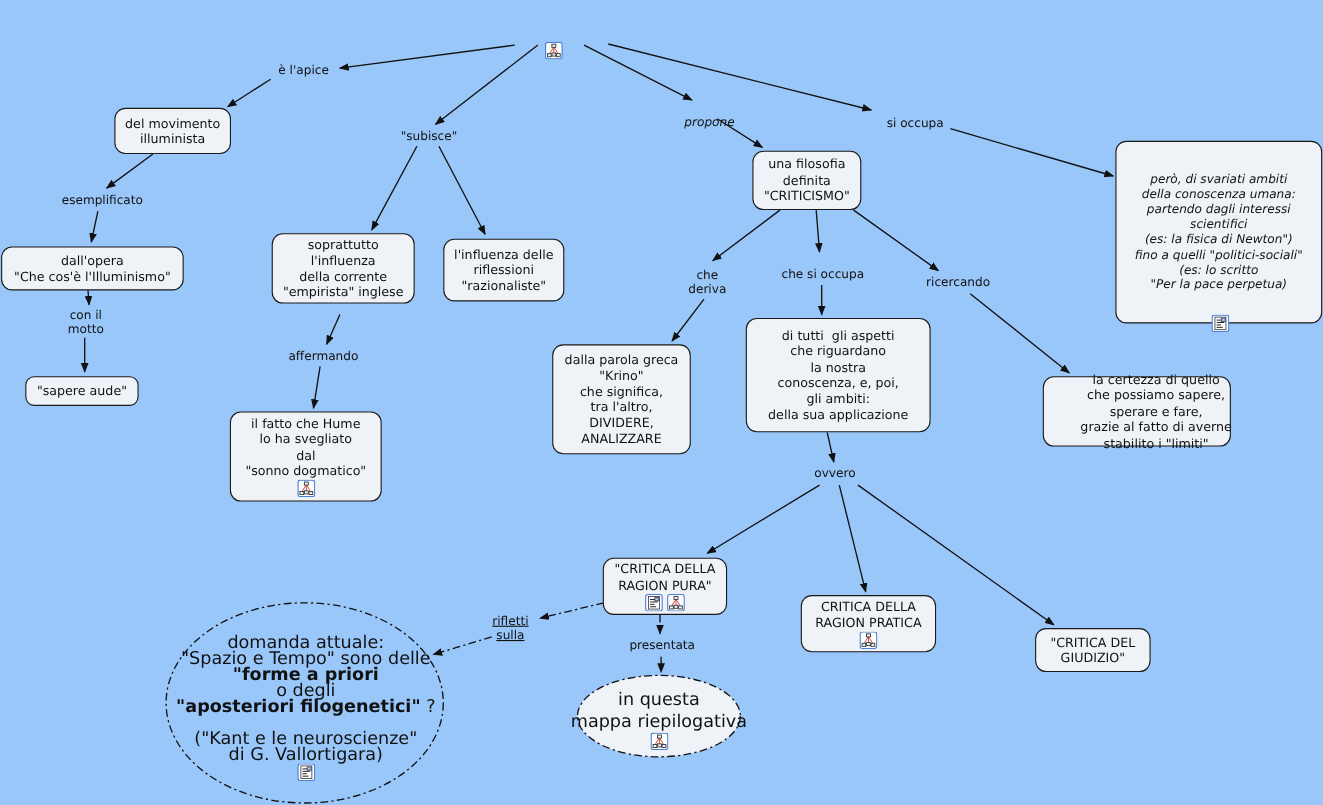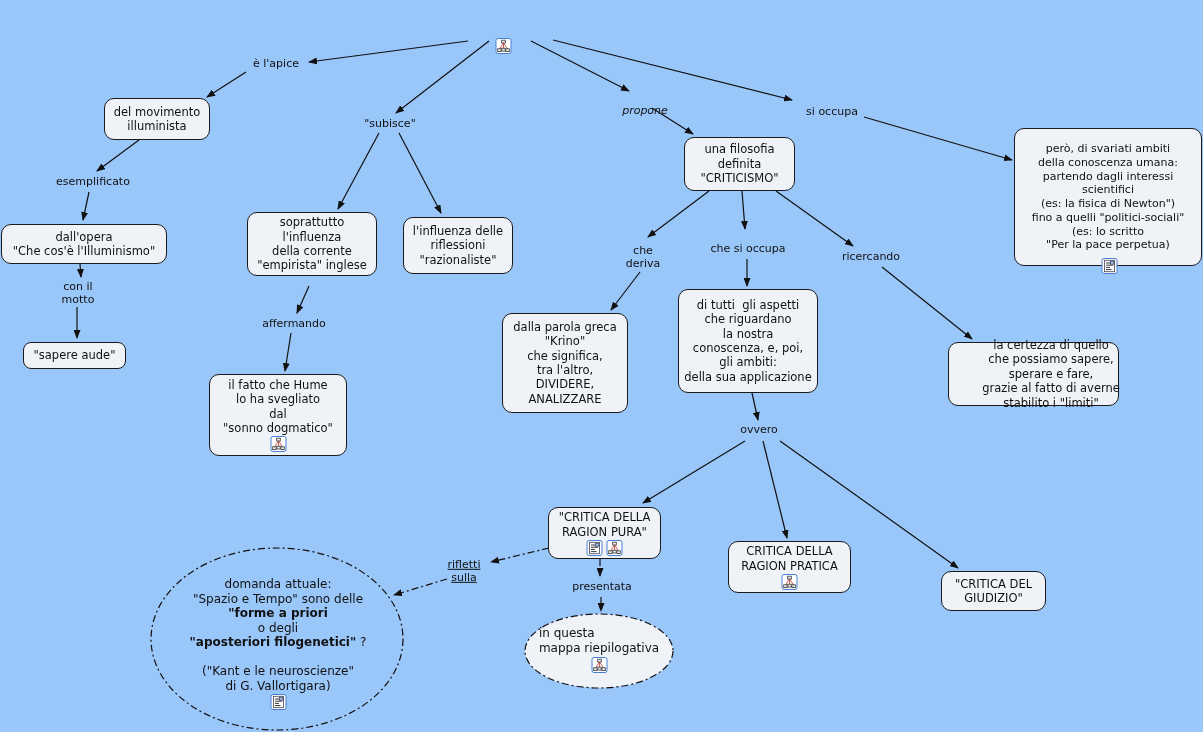--- a/index.html
+++ b/index.html
@@ -23,21 +23,21 @@
   .root-node{font-weight:bold;font-size:28px;border-width:1.6px;border-radius:12px;background:#F3F6F9;}
   .lp{
     position:absolute; transform:translate(-50%,-50%);
     font-size:11px; line-height:1.2; text-align:center; white-space:pre;
   }
   .ric{width:17px;height:16px;margin-top:1px;}
   .icon-row{display:flex;gap:3px;align-items:center;justify-content:center;}
   .abs-icon{position:absolute;}
   .ell-content{
     position:absolute; display:flex; flex-direction:column; align-items:center;
-    text-align:left; font-size:12px; line-height:1.23;
+    text-align:center; font-size:16px; line-height:1.23;
   }
   .q-line{white-space:pre; line-height:14.6px;}
   .q-line.bold, .q-line .bold{font-weight:bold;}
   .q-spacer{height:14px;}
   .small-f{font-size:11px;}
 </style>
 </head>
 <body>
 
 <div id="canvas">
@@ -133,43 +133,43 @@
   <div class="node" style="left:209px;top:374px;width:138px;height:82px;">
     <span class="txt">il fatto che Hume
 lo ha svegliato
 dal
 "sonno dogmatico"</span>
     <svg class="ric">
         <use href="#icn-cmap"></use>
       </svg>
   </div>
 
-  <div class="node" style="left:684px;top:137px;width:111px;height:54px;">
+  <div class="node" style="left:684px;top:137px;width:99px;height:54px;">
     <span class="txt">una filosofia
 definita
 "CRITICISMO"</span>
   </div>
   <div class="node" style="left:502px;top:313px;width:126px;height:100px;">
     <span class="txt">dalla parola greca
 "Krino"
 che significa,
 tra l'altro,
 DIVIDERE,
 ANALIZZARE</span>
   </div>
-  <div class="node" style="left:678px;top:289px;width:140px;height:104px;">
+  <div class="node" style="left:678px;top:289px;width:168px;height:104px;">
     <span class="txt">di tutti  gli aspetti
 che riguardano
 la nostra
 conoscenza, e, poi,
 gli ambiti:
 della sua applicazione</span>
   </div>
 
-  <div class="node small-f" style="left:1014px;top:128px;width:188px;height:138px;">
+  <div class="node small-f" style="left:1014px;top:128px;width:188px;height:166px;font-style:italic;">
     <span class="txt">però, di svariati ambiti
 della conoscenza umana:
 partendo dagli interessi
 scientifici
 (es: la fisica di Newton")
 fino a quelli "politici-sociali"
 (es: lo scritto
 "Per la pace perpetua)</span>
     <svg class="ric abs-icon" style="left:86px;bottom:-9px;">
         <use href="#icn-doc"></use>

